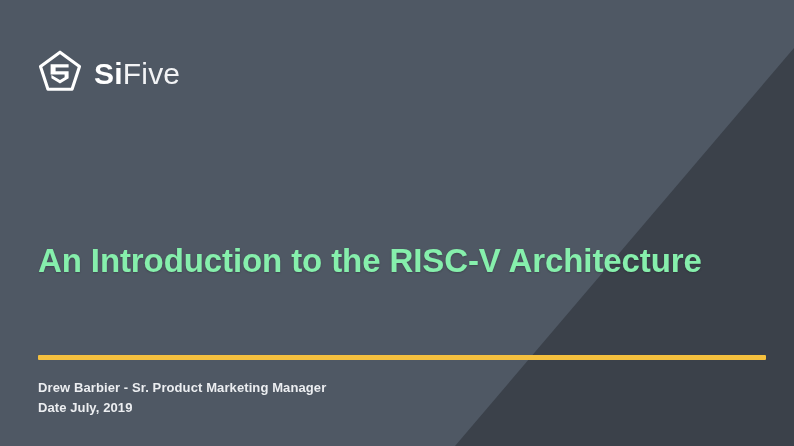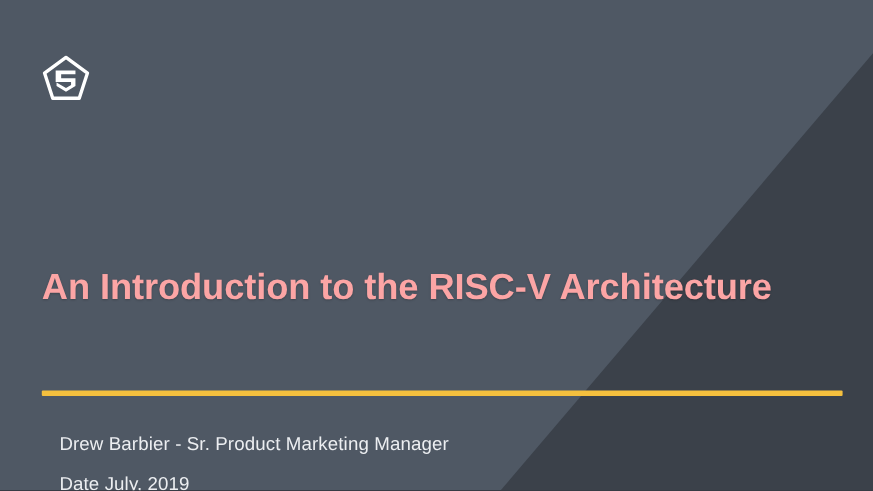--- a/index.html
+++ b/index.html
@@ -67,21 +67,21 @@
 
   
   .slide-title {
     position: absolute;
     left: 38px;
     top: 242px;
     margin: 0;
     font-size: 33px;
     font-weight: 700;
     line-height: 1.15;
-    color: #fca5a5;
+    color: #86efac;
     letter-spacing: -0.1px;
     white-space: nowrap;
     text-shadow: 0 1px 2px rgba(0,0,0,0.22);
   }
 
   
   .accent-rule {
     position: absolute;
     left: 38px;
     top: 355px;
@@ -91,23 +91,23 @@
     border-radius: 1px;
   }
 
   
   .presenter-block {
     position: absolute;
     left: 38px;
     top: 378px;
   }
   .presenter-line {
-    margin: 16px;
-    font-size: 17px;
-    font-weight: 400;
+    margin: 0;
+    font-size: 13px;
+    font-weight: 700;
     line-height: 20px;
     color: #eceef1;
     white-space: nowrap;
     letter-spacing: 0.1px;
   }
 </style>
 </head>
 <body>
 
 <div class="slide">
@@ -115,20 +115,23 @@
   <div class="diagonal-shade"></div>
   <div class="diagonal-edge-gloss"></div>
 
   <div class="logo-lockup">
     <span>
       <svg class="logo-mark" viewBox="0 0 44 46" fill="none" aria-hidden="true">
         <path d="M22 2.2 L41.5 16.4 L34.05 39.3 L9.95 39.3 L2.5 16.4 Z" stroke="#ffffff" stroke-width="3.1" stroke-linejoin="round" fill="none"></path>
         <path d="M12.6 14.2 L30.6 14.2 L30.6 17.4 L17.6 17.4 L17.6 21.2 L30.6 21.2 L30.6 28.2 L22.0 33.4 L13.4 28.2 L13.4 25.0 L22.0 30.0 L26.6 27.2 L26.6 24.6 L12.6 24.6 Z" fill="#ffffff"></path>
       </svg>
     </span>
+    <span class="wordmark">
+      <span class="wm-bold">Si</span><span class="wm-light">Five</span>
+    </span>
   </div>
 
   <h1 class="slide-title">An Introduction to the RISC-V Architecture</h1>
 
   <div class="accent-rule"></div>
 
   <div class="presenter-block">
     <p class="presenter-line">Drew Barbier - Sr. Product Marketing Manager</p>
     <p class="presenter-line">Date July, 2019</p>
   </div>

